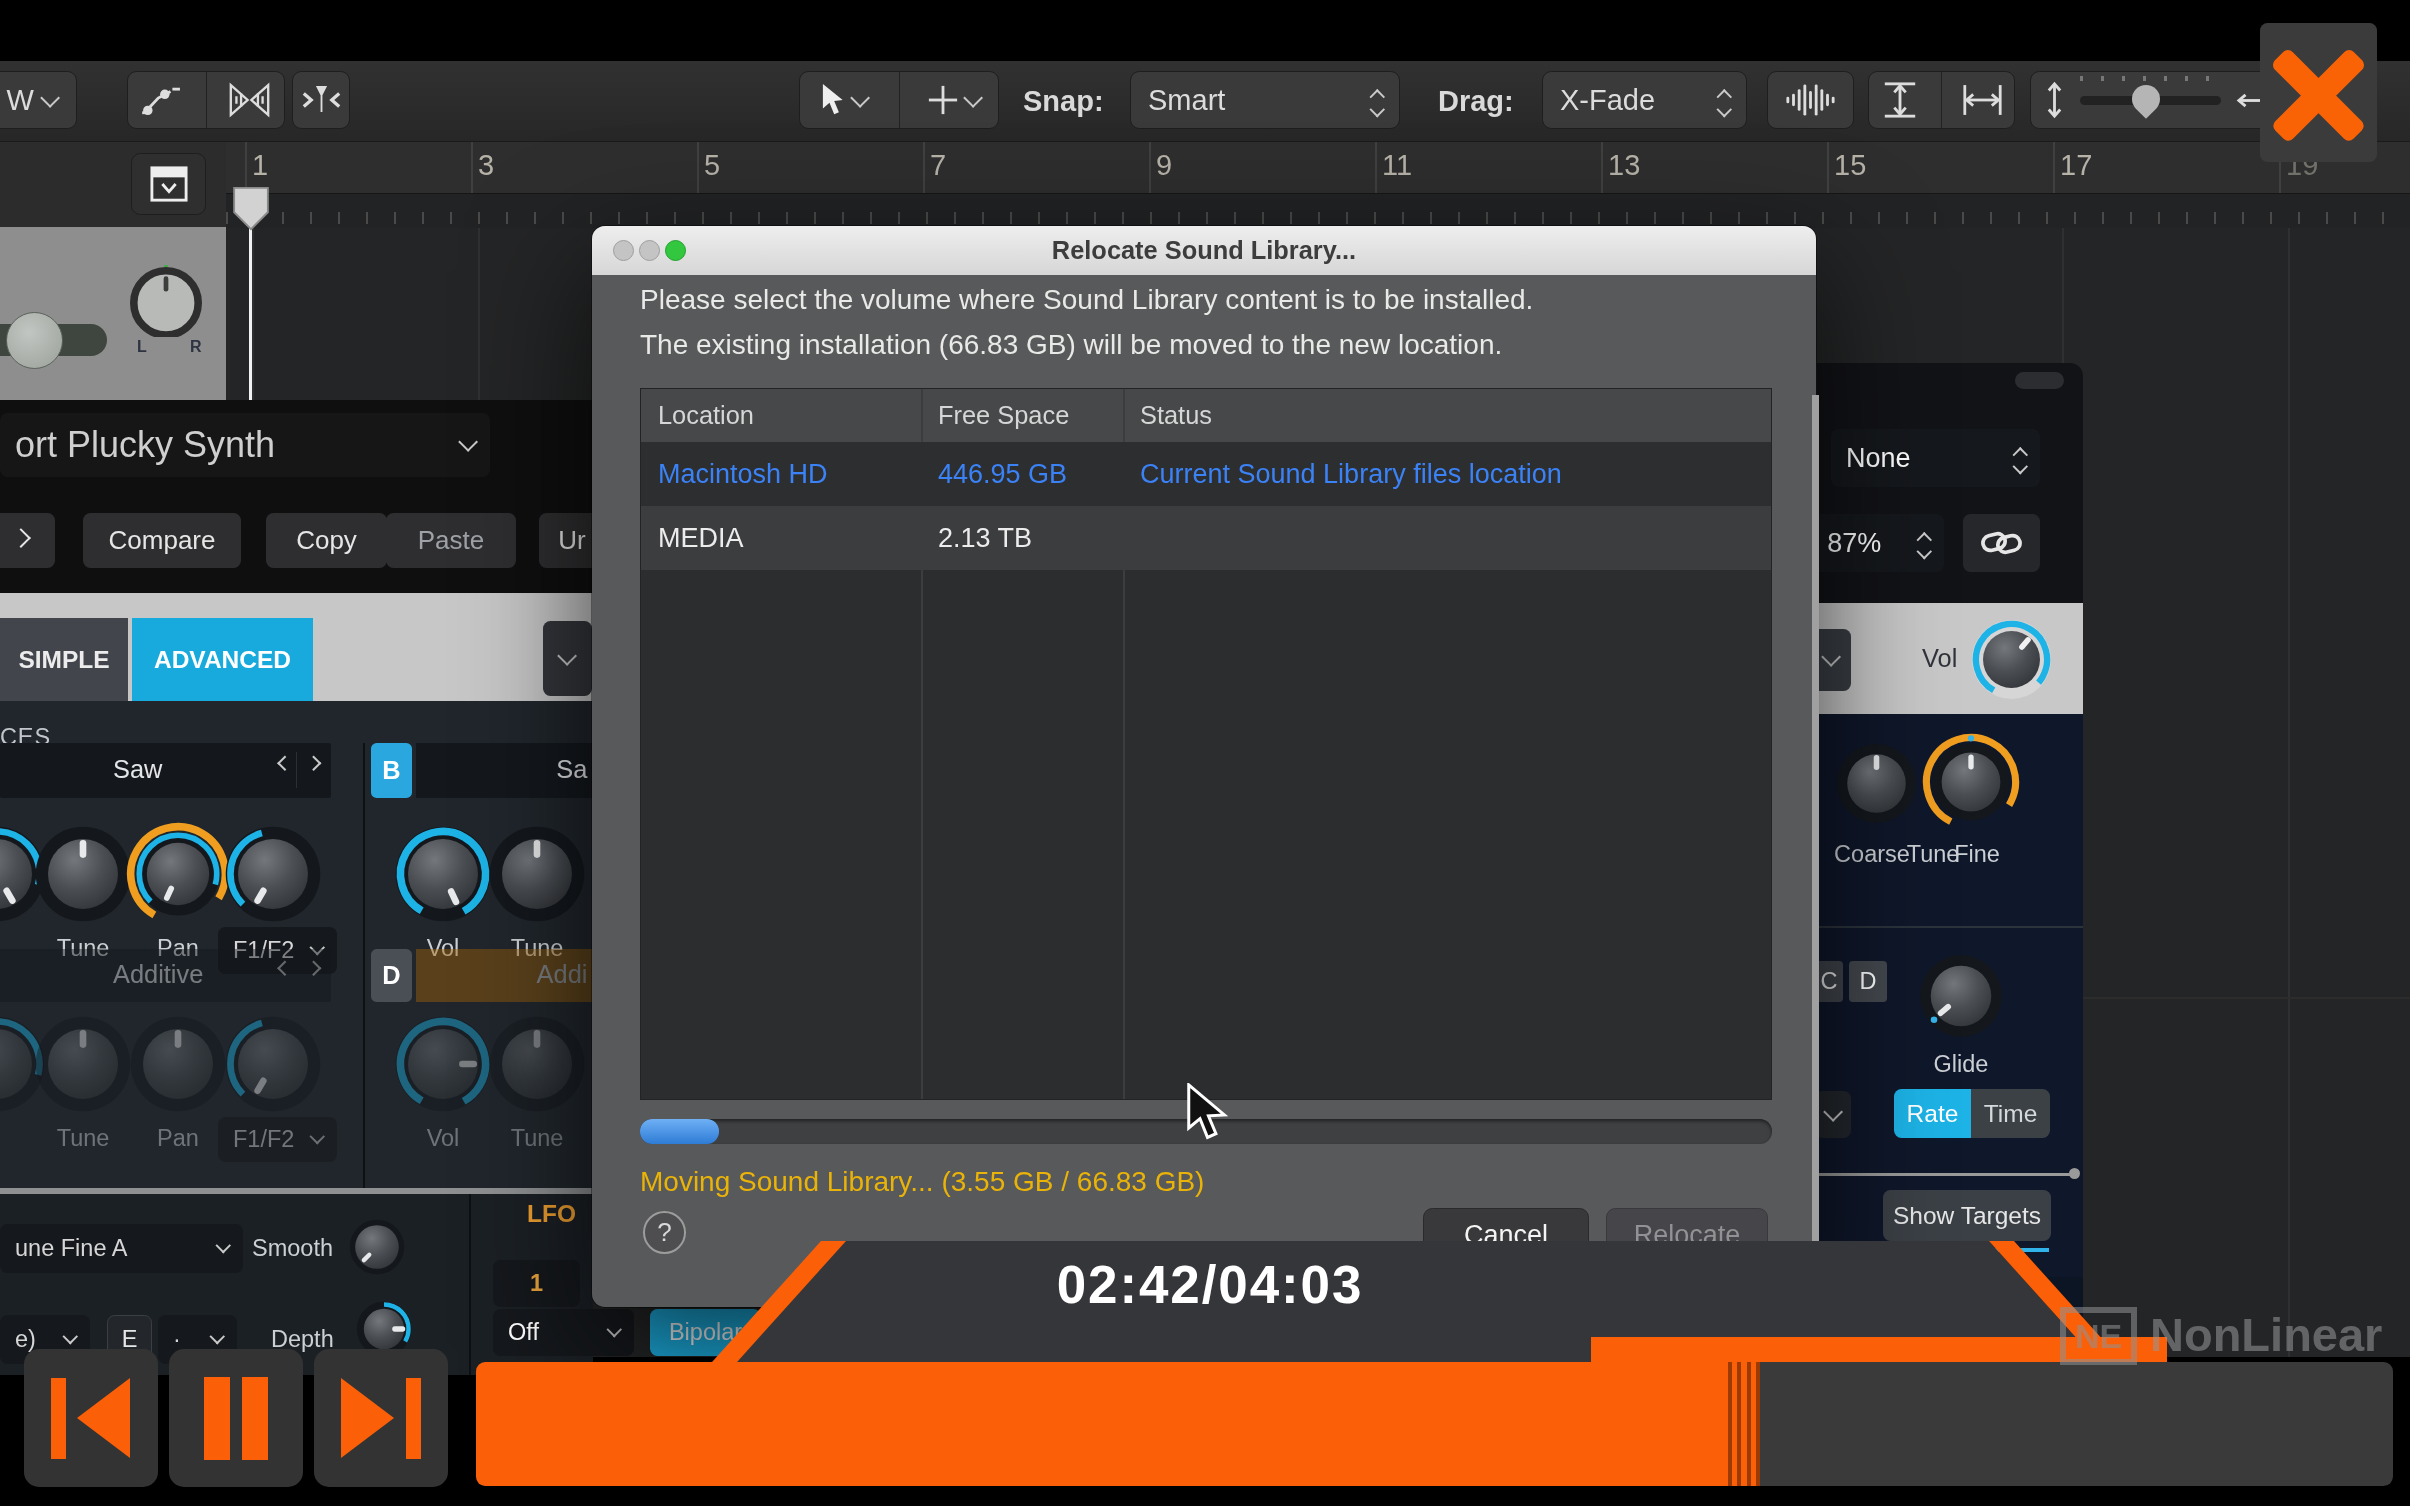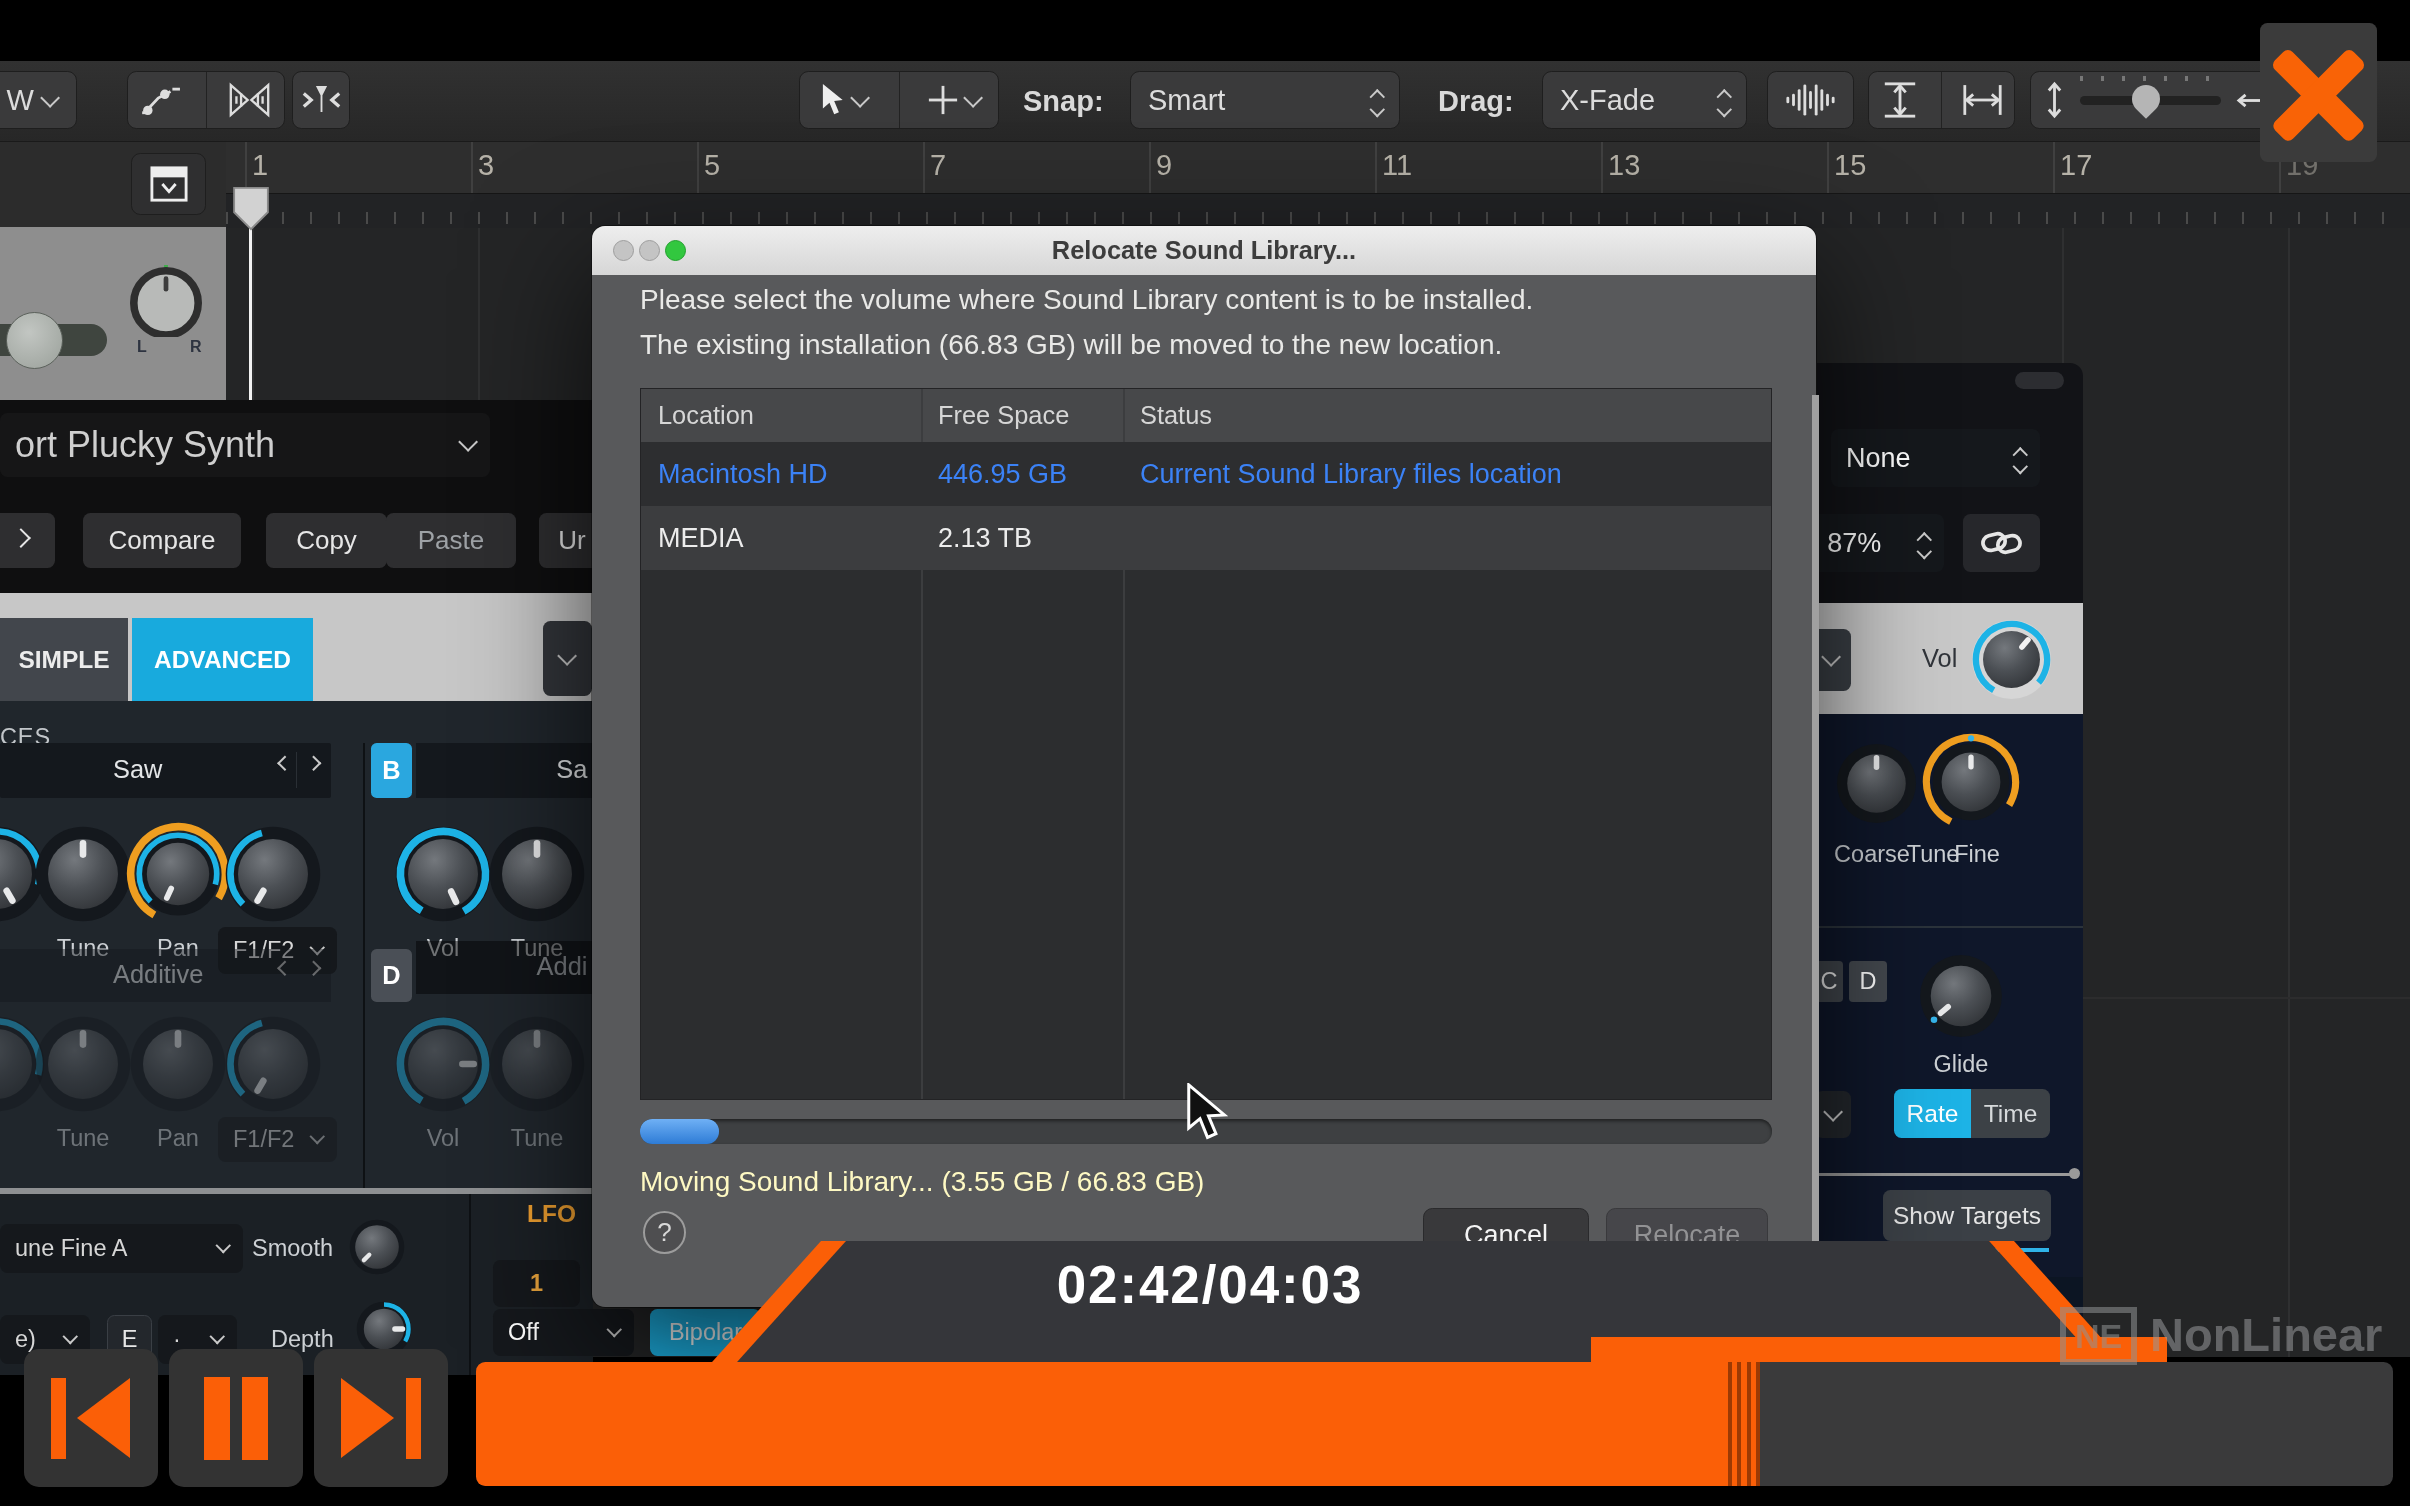--- a/index.html
+++ b/index.html
@@ -397,21 +397,21 @@
 
     <div class="abs dim" style="left:0;top:248px;width:331px;height:53px;background:#14181d">
       <span style="position:absolute;left:113px;top:11.3px;font-size:25.4px;color:#e3e5e7">Additive</span>
       <span class="cv left sm" style="position:absolute;right:41px;top:20px"></span>
       <span class="cv right sm" style="position:absolute;right:13px;top:20px"></span>
     </div>
     <div class="abs" style="left:371px;top:248px;width:41px;height:53px;background:#4a4f56;border-radius:5.6px;
          color:#fff;display:flex;align-items:center;justify-content:center;font-size:25.4px;font-weight:bold">
         <span>D</span>
       </div>
-    <div class="abs dim" style="left:416px;top:240px;width:177px;height:53px;background:#000000">
+    <div class="abs dim" style="left:416px;top:248px;width:177px;height:53px;background:#a16207">
       <span style="position:absolute;right:5.6px;top:11.3px;font-size:25.4px;color:#e3e5e7">Addi</span>
     </div>
     <svg class="abs knob dim" style="left:-55px;top:311px" width="104" height="104" viewBox="0 0 110 110">
       <circle cx="55" cy="55" r="50" fill="#14181d"></circle>
       <circle cx="55" cy="55" r="45" fill="none" stroke="#1db3e6" stroke-width="7" stroke-dasharray="188 283" transform="rotate(135 55 55)"></circle>
       <circle cx="55" cy="55" r="37" fill="url(#kg)"></circle>
     </svg>
     <svg class="abs knob dim" style="left:31px;top:311px" width="104" height="104" viewBox="0 0 110 110">
       <circle cx="55" cy="55" r="50" fill="#14181d"></circle>
         <circle cx="55" cy="55" r="37" fill="url(#kg)"></circle>
@@ -621,21 +621,21 @@
     <div class="drow" style="top:117px;background:#3c3d3f;color:#ececec">
       <span class="cell" style="left:17px">MEDIA</span>
       <span class="cell" style="left:297px">2.13 TB</span>
       <span class="cell" style="left:499px"></span>
     </div>
   </div>
 
   <div class="ptrack">
     <div class="pfill" style="width: 7%;"></div>
   </div>
-  <div style="position:absolute;left:48px;top:940px;font-size:28px;color:#fef9c3">Moving Sound Library... (3.55 GB / 66.83 GB)</div>
+  <div style="position:absolute;left:48px;top:940px;font-size:28px;color:#eab308">Moving Sound Library... (3.55 GB / 66.83 GB)</div>
 
   <div style="position:absolute;left:51px;top:985px;width:43px;height:43px;border-radius:50%;
        border:2.8px solid #9c9c9c;background:#4e4e50;display:flex;align-items:center;justify-content:center;
        color:#d8d8d8;font-size:26px;box-sizing:border-box">
     <span>?</span>
   </div>
   <div class="dlg-btn" style="left:831px;width:166px;background:#39393b;border:1.9px solid #2a2a2c;color:#f4f4f4">
     <span>Cancel</span>
   </div>
   <div class="dlg-btn" style="left:1014px;width:162px;background:#46464a;border:1.9px solid #39393c;color:#929294">

